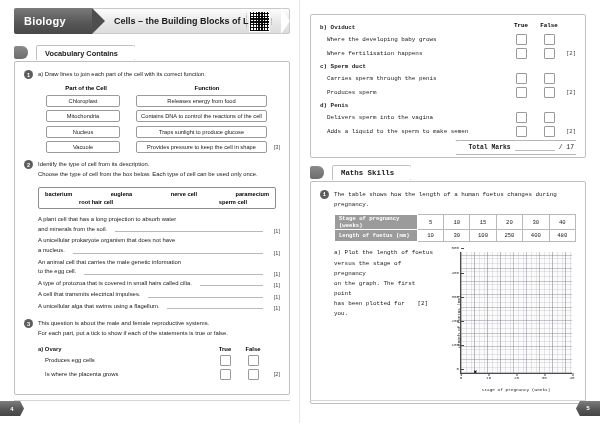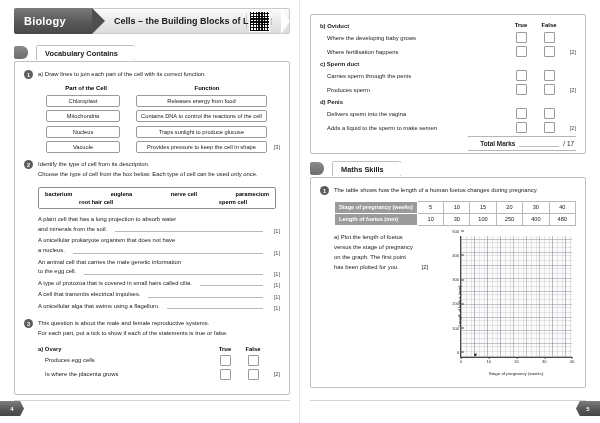--- a/index.html
+++ b/index.html
@@ -5,21 +5,21 @@
   * { box-sizing: border-box; margin: 0; padding: 0; }
   html, body {
     width: 600px; height: 423px;
     background: #ffffff;
     font-family: "Liberation Sans", sans-serif;
     overflow: hidden;
   }
   .spread { position: relative; width: 600px; height: 358px; display: flex; }
   .page { position: relative; height: 423px; background: #fff; }
   .page-left { width: 300px; padding: 8px 10px 0 14px; }
-  .page-right { width: 300px; padding: 14px 14px 0 10px; }
+  .page-right { width: 300px; padding: 14px 14px 0 10px; font-family: Liberation Mono, monospace; }
   .gutter {
     position: absolute; left: 299px; top: 0; width: 2px; height: 423px;
     background: linear-gradient(to right,#f4f4f4,#d8d8d8,#f4f4f4);
   }
 
   
   .topbar { position: relative; height: 30px; margin-bottom: 7px; }
   .topbar-bg {
     position: absolute; left: 0; top: 0; right: 0; height: 26px;
     background: linear-gradient(to bottom,#fdfdfd,#ebebeb 45%,#dcdcdc);

